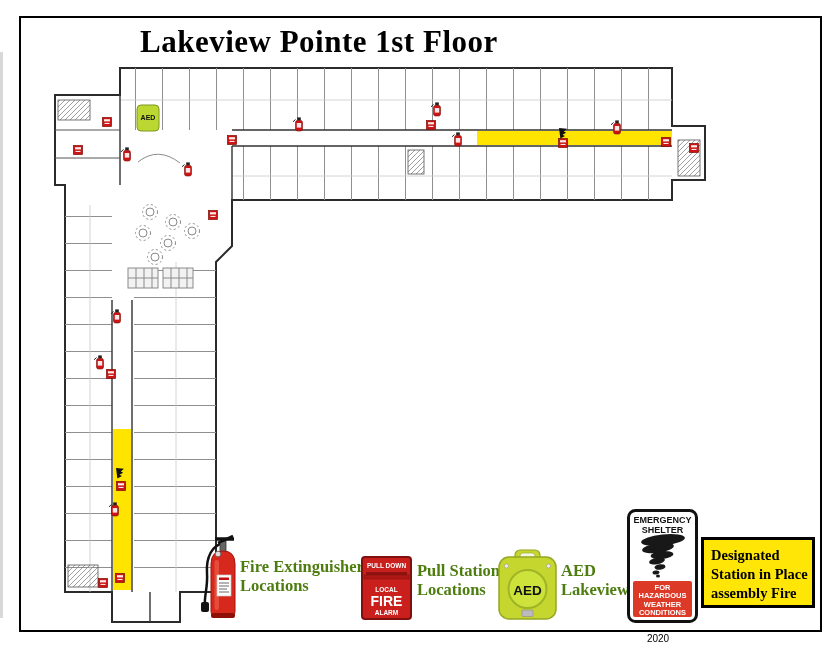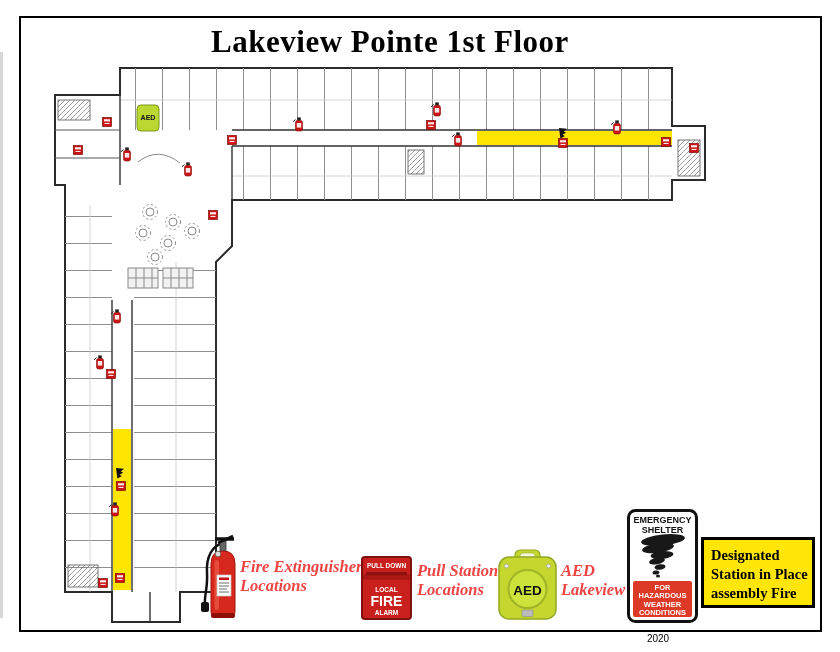--- a/index.html
+++ b/index.html
@@ -1,25 +1,25 @@
 <!DOCTYPE html>
 <html><head>
 <meta charset="utf-8">
 <style>
   html,body{margin:0;padding:0;background:#fff;}
   .page{position:relative;width:840px;height:652px;background:#fff;overflow:hidden;
         font-family:"Liberation Serif",serif;}
   .scan-edge{position:absolute;left:0;top:52px;width:3px;height:566px;background:#d8d8d8;}
   .sheet{position:absolute;left:19px;top:16px;width:799px;height:612px;border:2px solid #000;background:#fff;}
-  .title{position:absolute;left:140px;top:24px;width:500px;text-align:center;
+  .title{position:absolute;left:140px;top:24px;width:500px;
          font-size:31px;font-weight:bold;color:#000;letter-spacing:0.5px;}
   .campus-box{position:absolute;left:687px;top:29px;width:133px;height:28px;box-sizing:border-box;
               border:2px solid #000;font-size:16px;font-weight:bold;text-align:center;line-height:24px;background:#fff;}
   #plan{position:absolute;left:0;top:0;width:840px;height:652px;}
-  .leg-label{position:absolute;font-size:16.5px;font-weight:bold;line-height:1.18;color:#ef4444;white-space:nowrap;font-style:italic;}
+  .leg-label{position:absolute;font-size:16.5px;font-weight:bold;line-height:1.18;color:#4d7c0f;white-space:nowrap;}
   .leg-svg{position:absolute;}
   .assembly-box{position:absolute;left:701px;top:537px;width:114px;height:71px;box-sizing:border-box;
                 background:#FFE606;border:3px solid #000;padding:6px 0 0 7px;
                 font-size:14.5px;font-weight:bold;line-height:1.32;white-space:nowrap;color:#000;}
   .year{position:absolute;left:628px;top:633px;width:60px;text-align:center;
         font-family:"Liberation Sans",sans-serif;font-size:10px;color:#000;}
   svg text{font-family:"Liberation Sans",sans-serif;}
 </style>
 </head>
 <body>

